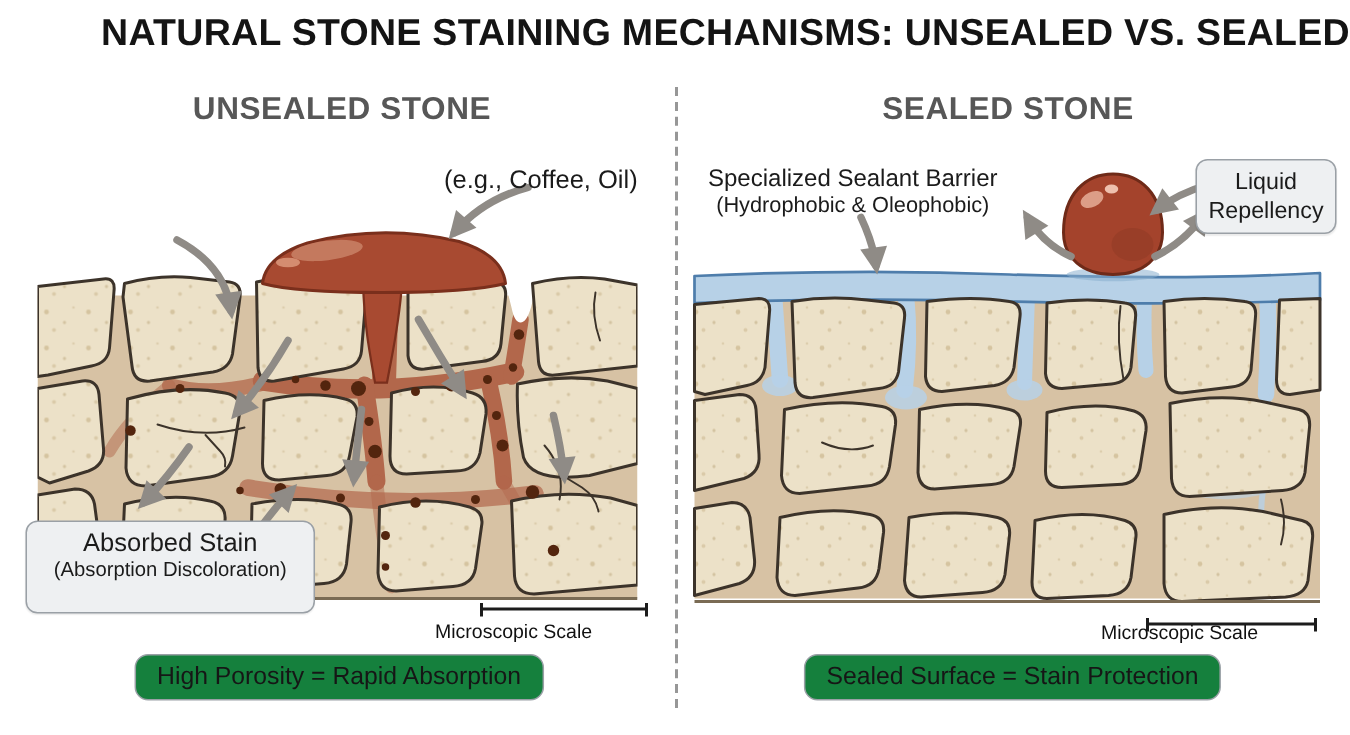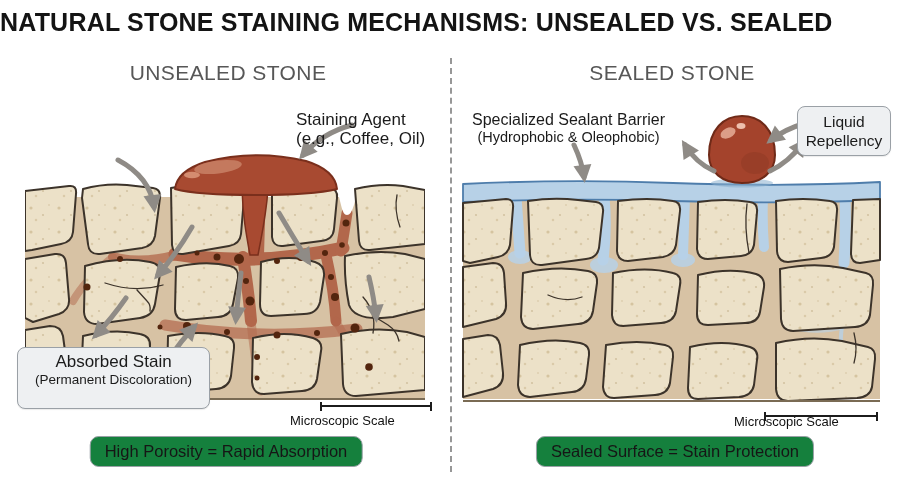--- a/index.html
+++ b/index.html
@@ -15,23 +15,23 @@
     --arrow-gray:#8f8b86;
     --header-gray:#575757;
     --box-bg:#eef0f2;
     --box-border:#9aa0a6;
     --text-dark:#1b1b1b;
   }
   html,body{margin:0;padding:0;}
   body{font-family:"Liberation Sans",sans-serif;background:var(--page-bg);}
   #stage{position:relative;width:900px;height:490px;background:var(--page-bg);overflow:hidden;}
   .abs{position:absolute;}
-  #main-title{left:0;top:8px;width:900px;text-align:left;font-size:25px;font-weight:bold;
+  #main-title{left:0;top:8px;width:900px;text-align:right;font-size:25px;font-weight:bold;
     letter-spacing:0.2px;color:#141414;}
-  .panel-header{top:61px;width:300px;text-align:center;font-size:21px;font-weight:normal;
+  .panel-header{top:61px;width:300px;text-align:center;font-size:21px;font-weight:bold;
     color:var(--header-gray);letter-spacing:0.4px;}
   #header-unsealed{left:78px;}
   #header-sealed{left:522px;}
   #divider{left:450px;top:58px;height:414px;width:0;border-left:2px dashed #979797;}
   .callout{font-size:17px;color:var(--text-dark);line-height:19px;}
   .label-box{background:var(--box-bg);border:1.5px solid var(--box-border);border-radius:8px;
     text-align:center;color:var(--text-dark);box-shadow:0 1px 1px rgba(0,0,0,0.08);}
   #box-absorbed{left:17px;top:347px;width:187px;padding:3px 2px 20px 2px;}
   #box-absorbed .l1{font-size:17px;line-height:21px;}
   #box-absorbed .l2{font-size:13.5px;line-height:16px;}
@@ -249,27 +249,26 @@
       <path class="arrow" marker-end="url(#ah2)" d="M312,66 Q331,57 345,38"></path>
       <path class="arrow" marker-end="url(#ah2)" d="M116,40 Q124,57 126,72"></path>
       <path class="arrow" marker-end="url(#ah2)" d="M348,18 Q327,24 313,35"></path>
     </g>
 
     <path class="bottomline" d="M5,296 L422,296"></path>
   </svg>
 
 
   <div id="lbl-staining" class="abs callout">
-    <div>Staining Agent</div>
     <div>(e.g., Coffee, Oil)</div>
   </div>
 
   <div id="box-absorbed" class="abs label-box">
     <div class="l1">Absorbed Stain</div>
-    <div class="l2">(Permanent Discoloration)</div>
+    <div class="l2">(Absorption Discoloration)</div>
   </div>
 
   <div id="scalebar-left" class="abs scalebar"></div>
   <div id="scalelbl-left" class="abs scale-label">Microscopic Scale</div>
 
   <div id="caption-left" class="abs caption-box">High Porosity = Rapid Absorption</div>
 
   <div id="lbl-sealant" class="abs callout">
     <div class="l1">Specialized Sealant Barrier</div>
     <div class="l2">(Hydrophobic &amp; Oleophobic)</div>

